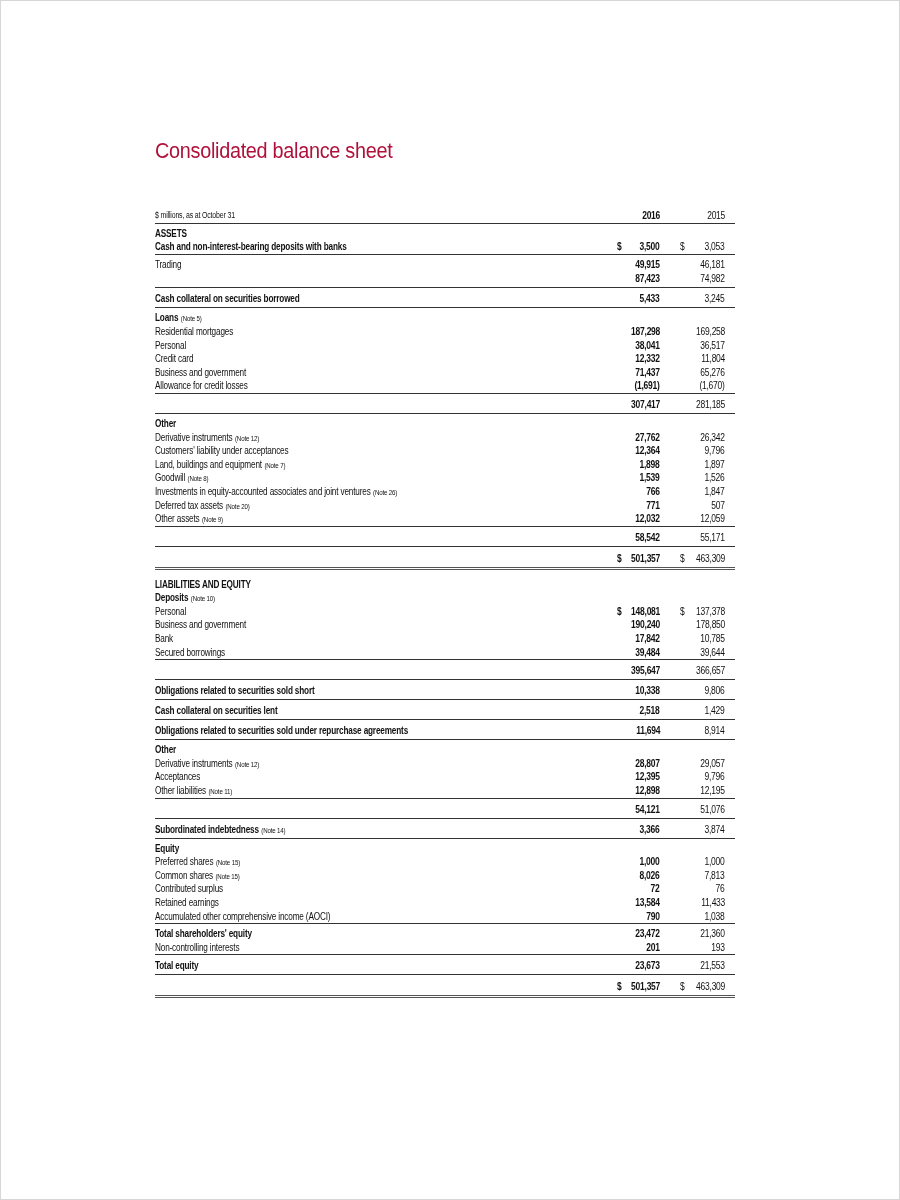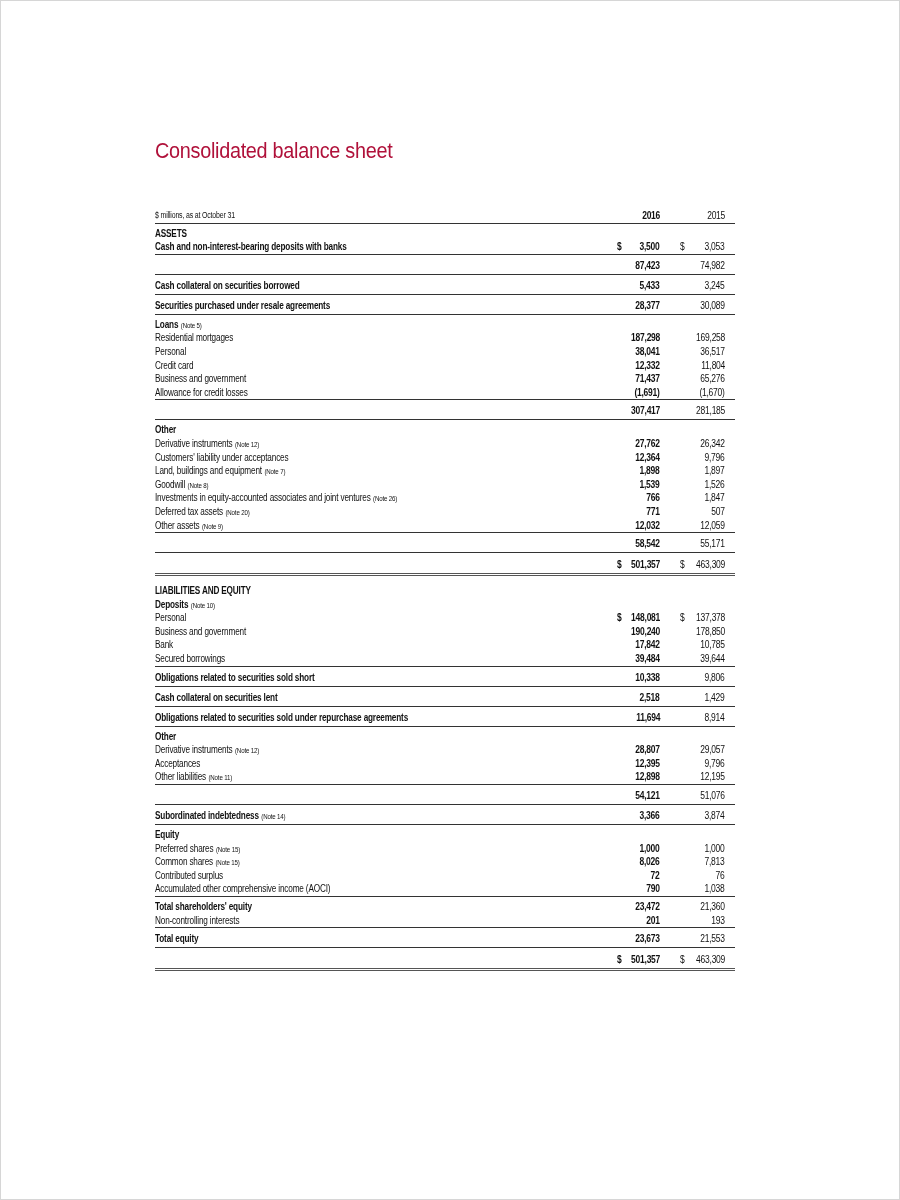--- a/index.html
+++ b/index.html
@@ -113,34 +113,34 @@
       <div class="row caps">
         <span class="label"><span>ASSETS</span></span>
       </div>
       <div class="row bold rule-below">
         <span class="label"><span>Cash and non-interest-bearing deposits with banks</span></span>
         <span class="cur16">$</span>
         <span class="v16">3,500</span>
         <span class="cur15">$</span>
         <span class="v15">3,053</span>
       </div>
+      <div class="row ">
+        <span class="label"><span>Trading</span></span>
+        <span class="v16">49,915</span>
+        <span class="v15">46,181</span>
+      </div>
       <div class="row total rule-below">
         <span class="label"><span></span></span>
         <span class="v16">87,423</span>
         <span class="v15">74,982</span>
       </div>
       <div class="row bold total rule-below">
         <span class="label"><span>Cash collateral on securities borrowed</span></span>
         <span class="v16">5,433</span>
         <span class="v15">3,245</span>
-      </div>
-      <div class="row bold total rule-below">
-        <span class="label"><span>Securities purchased under resale agreements</span></span>
-        <span class="v16">28,377</span>
-        <span class="v15">30,089</span>
       </div>
       <div class="row section">
         <span class="label"><span>Loans</span><span class="note">(Note 5)</span></span>
       </div>
       <div class="row ">
         <span class="label"><span>Residential mortgages</span></span>
         <span class="v16">187,298</span>
         <span class="v15">169,258</span>
       </div>
       <div class="row ">
@@ -239,20 +239,25 @@
       <div class="row ">
         <span class="label"><span>Bank</span></span>
         <span class="v16">17,842</span>
         <span class="v15">10,785</span>
       </div>
       <div class="row rule-below">
         <span class="label"><span>Secured borrowings</span></span>
         <span class="v16">39,484</span>
         <span class="v15">39,644</span>
       </div>
+      <div class="row total rule-below">
+        <span class="label"><span></span></span>
+        <span class="v16">395,647</span>
+        <span class="v15">366,657</span>
+      </div>
       <div class="row bold total rule-below">
         <span class="label"><span>Obligations related to securities sold short</span></span>
         <span class="v16">10,338</span>
         <span class="v15">9,806</span>
       </div>
       <div class="row bold total rule-below">
         <span class="label"><span>Cash collateral on securities lent</span></span>
         <span class="v16">2,518</span>
         <span class="v15">1,429</span>
       </div>
@@ -299,20 +304,25 @@
       </div>
       <div class="row ">
         <span class="label"><span>Common shares</span><span class="note">(Note 15)</span></span>
         <span class="v16">8,026</span>
         <span class="v15">7,813</span>
       </div>
       <div class="row ">
         <span class="label"><span>Contributed surplus</span></span>
         <span class="v16">72</span>
         <span class="v15">76</span>
+      </div>
+      <div class="row ">
+        <span class="label"><span>Retained earnings</span></span>
+        <span class="v16">13,584</span>
+        <span class="v15">11,433</span>
       </div>
       <div class="row rule-below">
         <span class="label"><span>Accumulated other comprehensive income (AOCI)</span></span>
         <span class="v16">790</span>
         <span class="v15">1,038</span>
       </div>
       <div class="row bold">
         <span class="label"><span>Total shareholders' equity</span></span>
         <span class="v16">23,472</span>
         <span class="v15">21,360</span>

